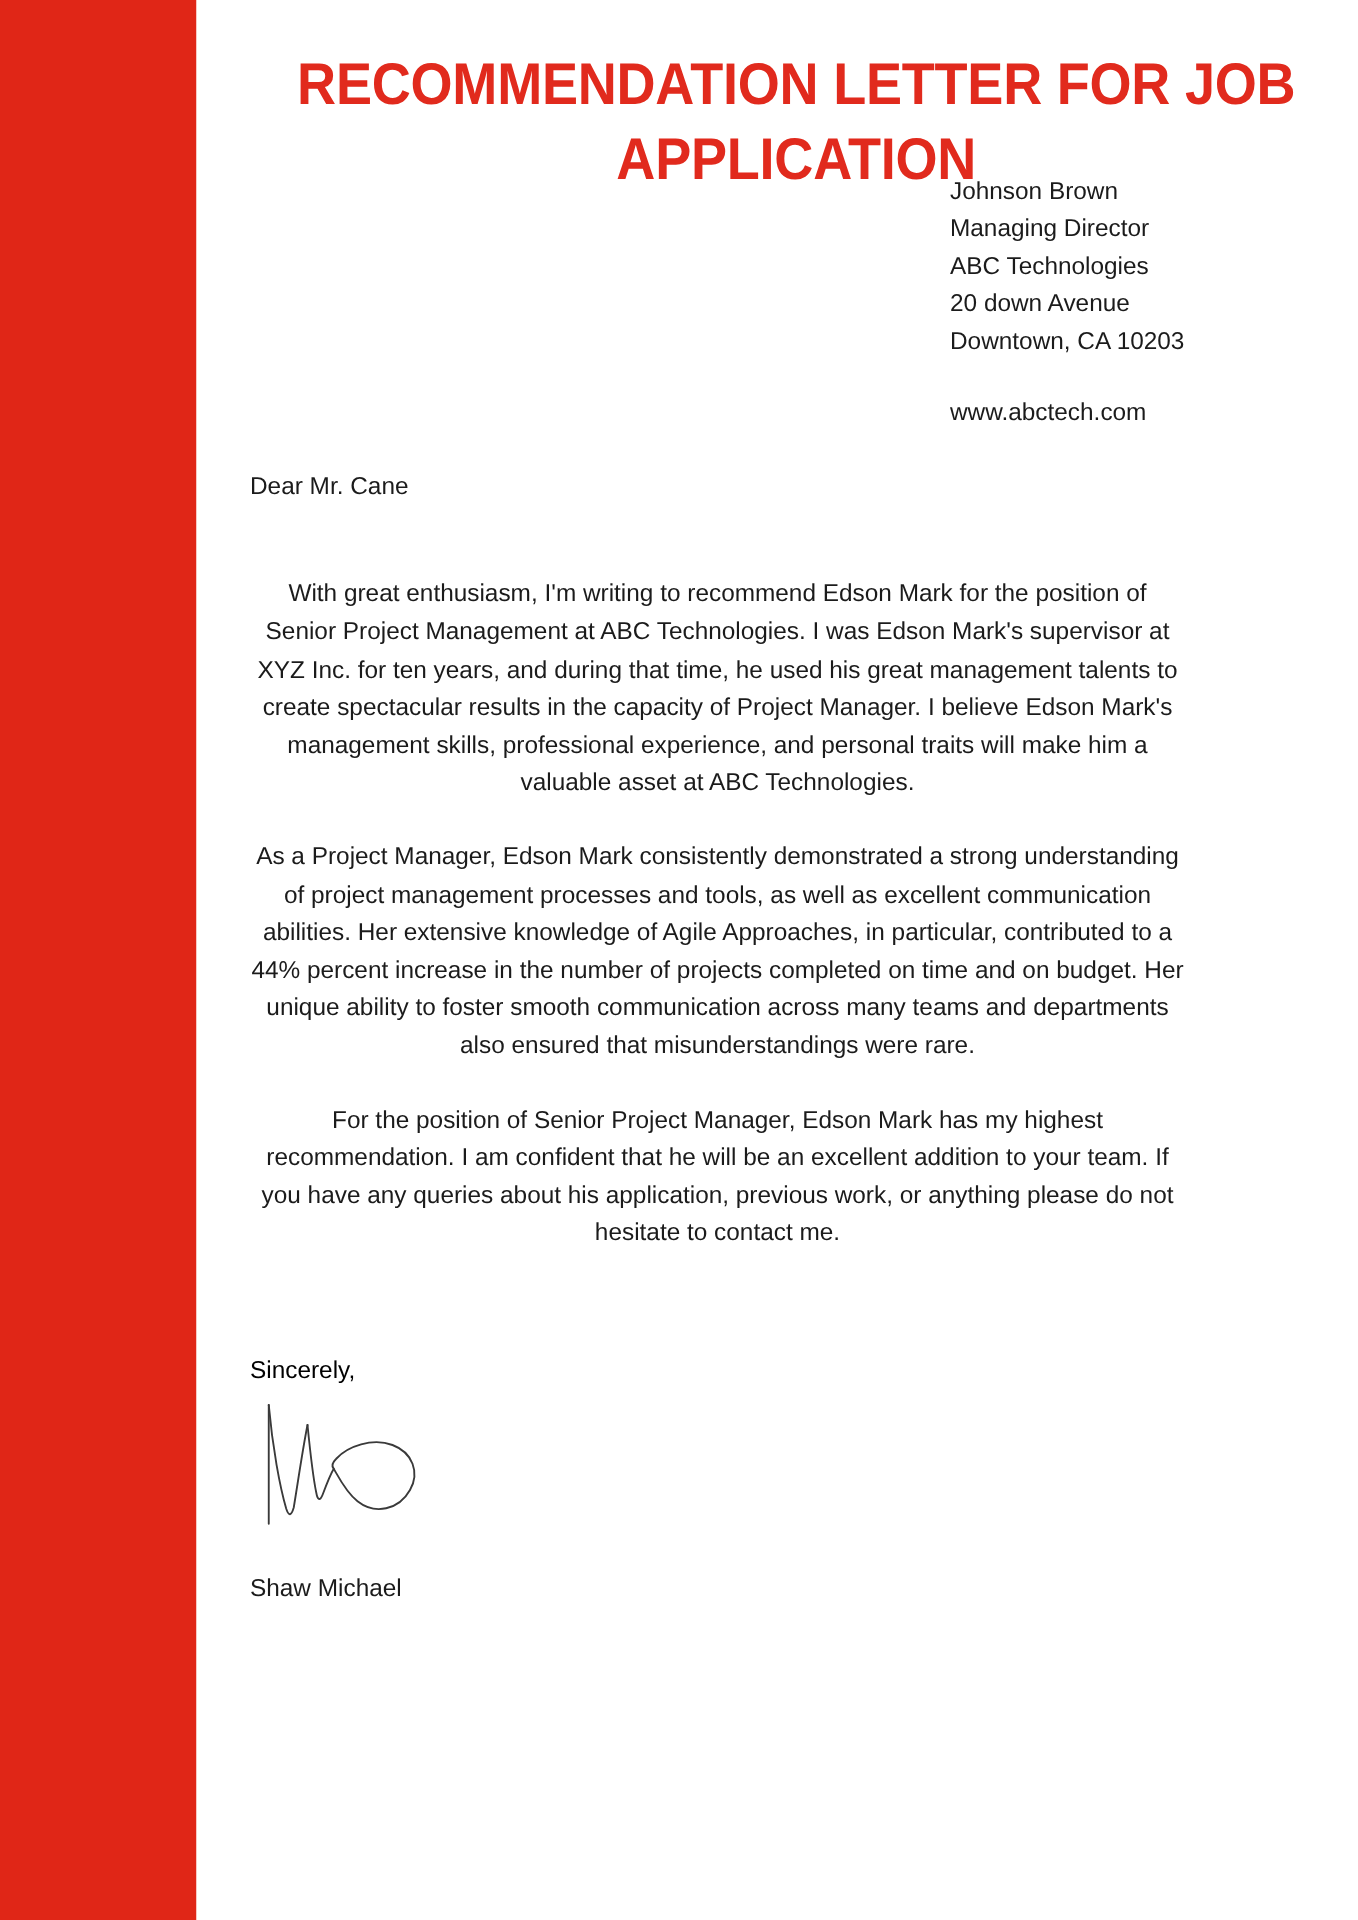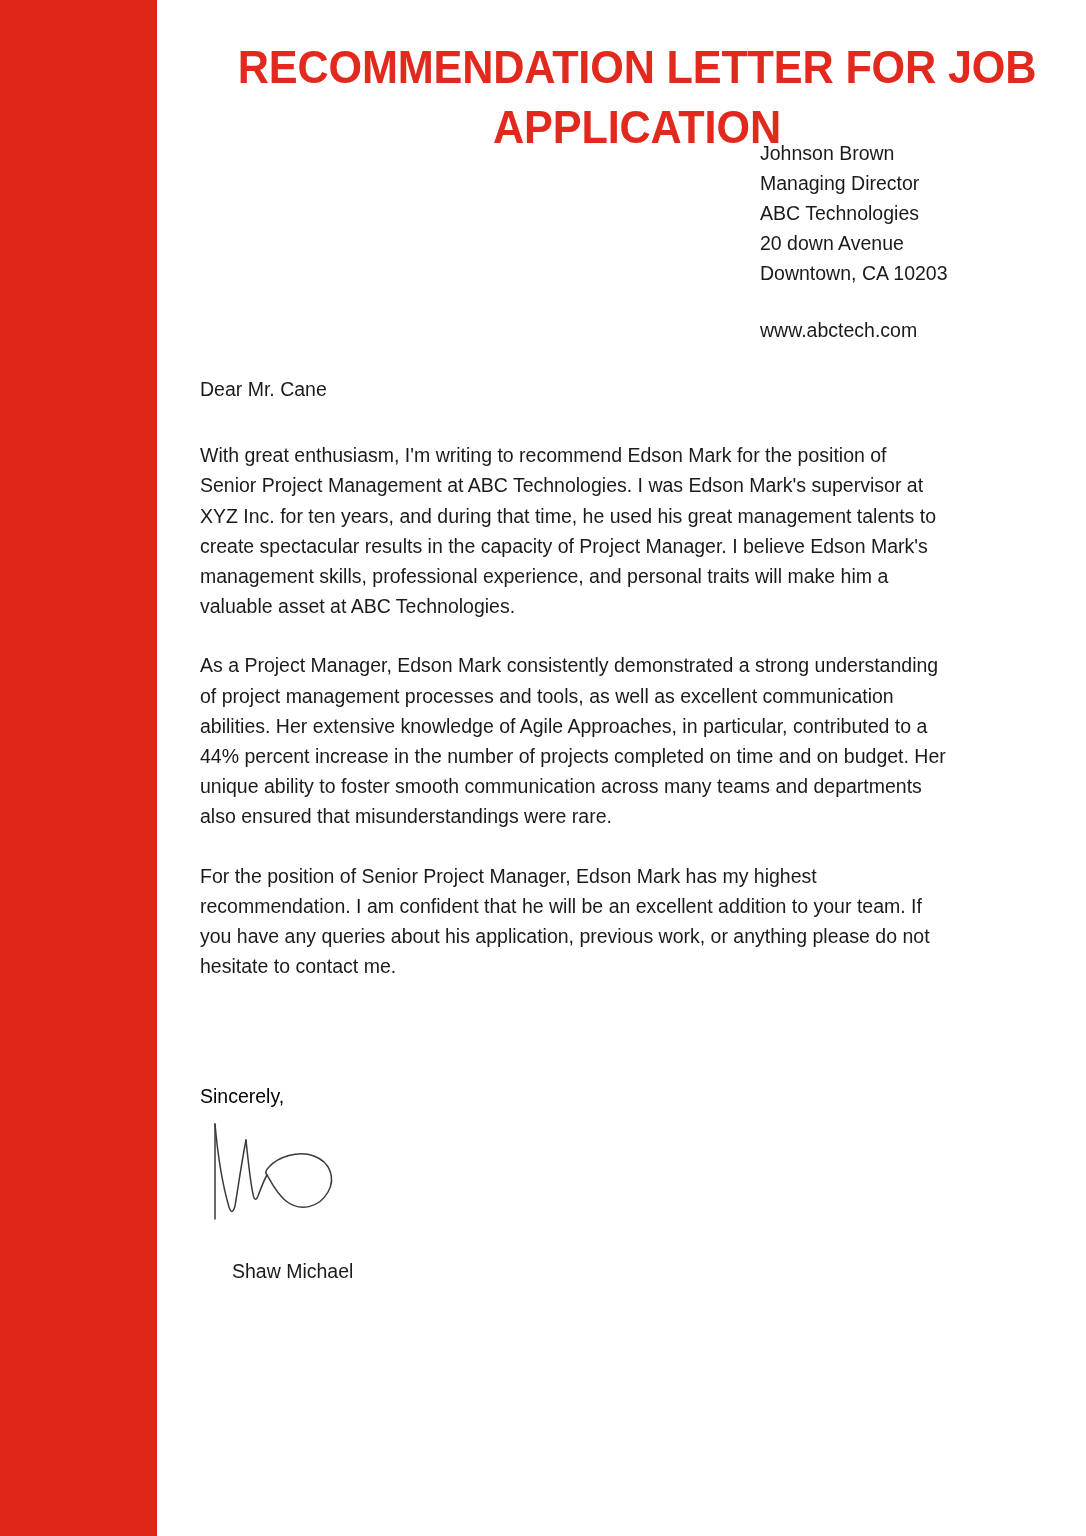--- a/index.html
+++ b/index.html
@@ -75,25 +75,25 @@
   .letter-body {
     position: absolute;
     left: 43px;
     top: 374px;
     width: 748px;
     color: #1b1b1b;
     font-size: 19.5px;
     line-height: 30.2px;
   }
   .salutation {
-    margin: 0 0 36px 0;
+    margin: 0 0 56px 0;
   }
   .para {
     margin: 0 0 29px 0;
-    text-align: left;
+    text-align: center;
   }
   .para:last-of-type {
     margin-bottom: 16px;
   }
   .closing {
     position: absolute;
     left: 43px;
     top: 1081px;
     color: #000000;
     font-size: 19.5px;
@@ -111,21 +111,20 @@
     width: 145px;
     height: 105px;
   }
   .signer-name {
     position: absolute;
     left: 43px;
     top: 1256px;
     color: #1b1b1b;
     font-size: 19.5px;
     line-height: 30px;
-    margin-left: 32px;
   }
 </style>
 </head>
 <body>
 
 <div class="page">
 
   <div class="side-bar"></div>
 
   <div class="content">

